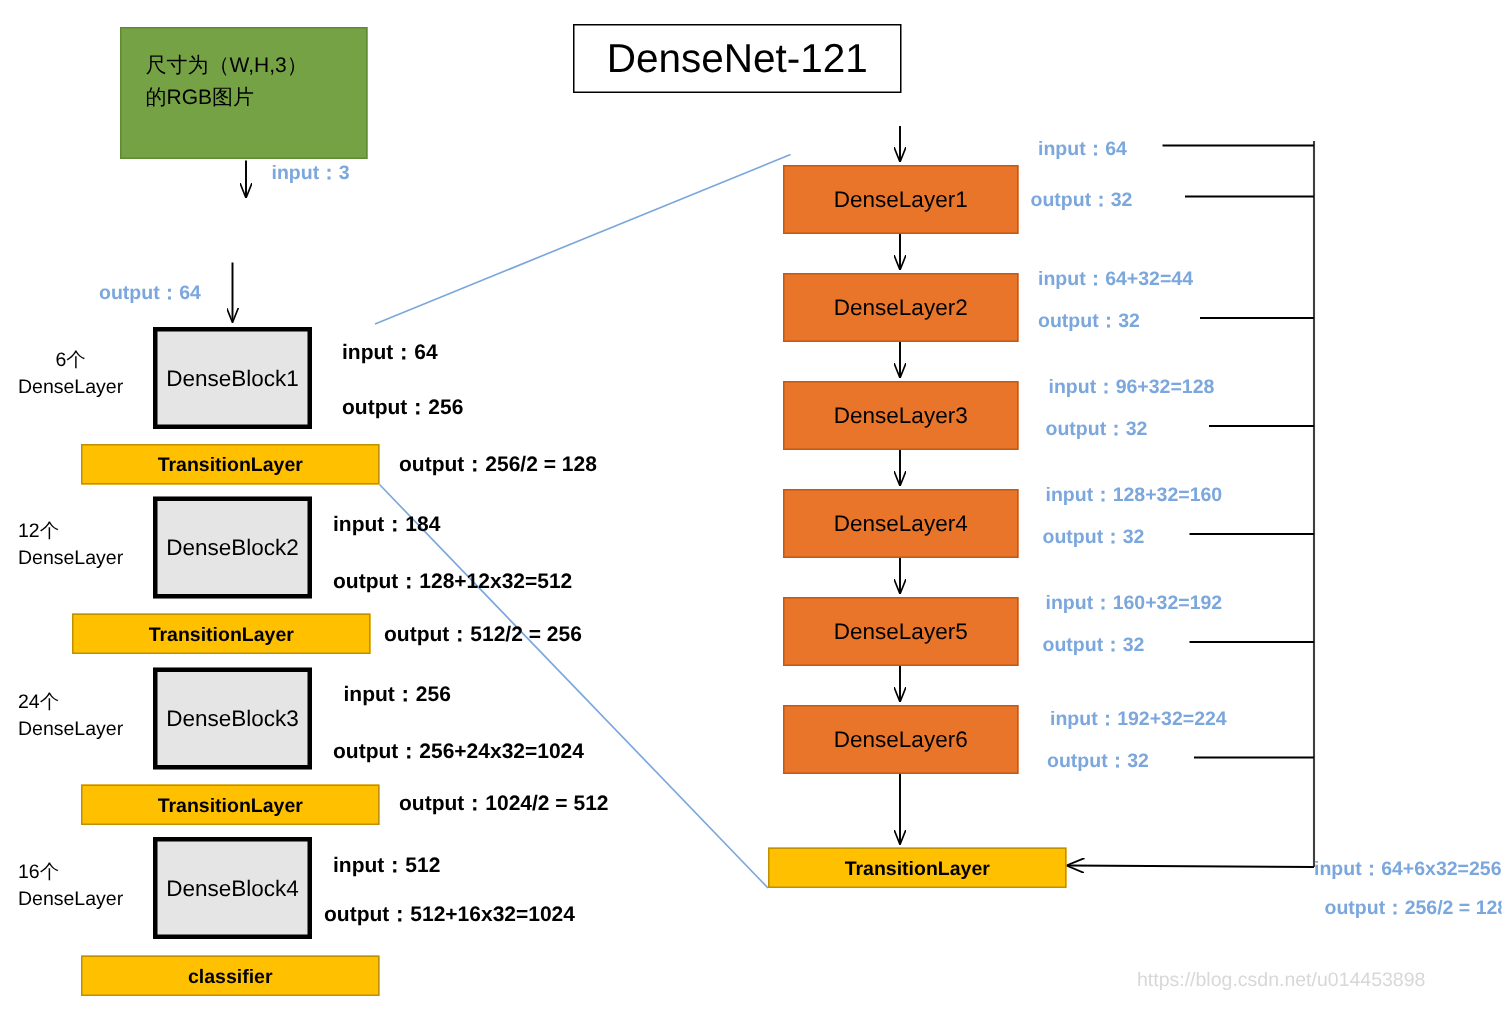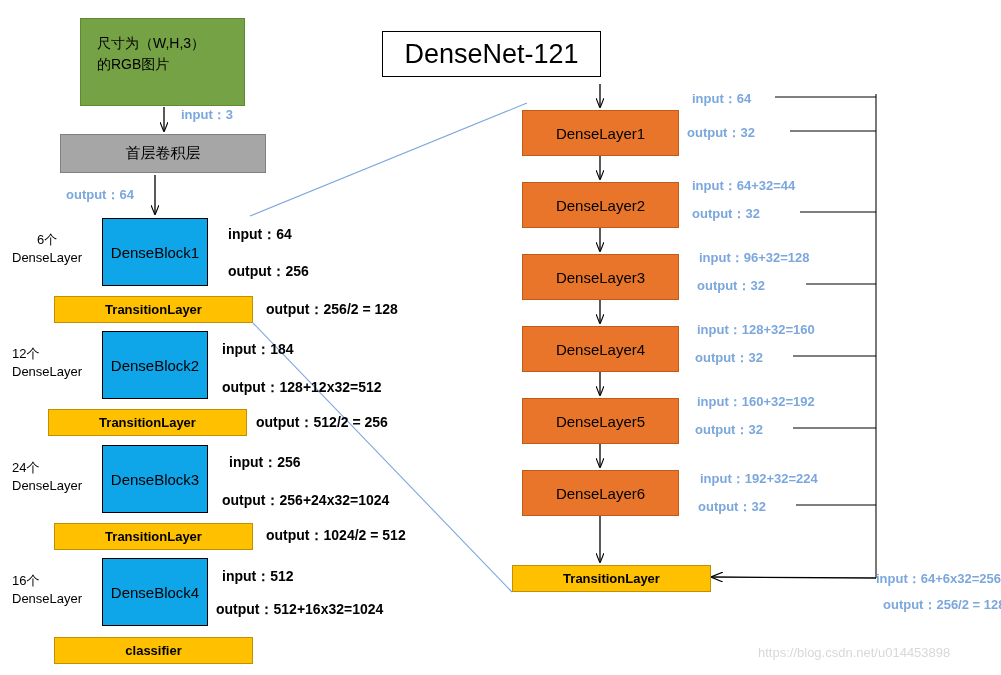--- a/index.html
+++ b/index.html
@@ -11,21 +11,21 @@
   .stage{position:absolute;left:0;top:0;width:1001px;height:675px;}
   svg.wires{position:absolute;left:0;top:0;width:1001px;height:675px;pointer-events:none;}
 
   .box{position:absolute;box-sizing:border-box;display:flex;align-items:center;
        justify-content:center;text-align:center;}
 
   
   .title-box{
     left:382px;top:16px;width:219px;height:46px;
     border:1px solid #000;background:#fff;
-    font-size:27px;color:#000;letter-spacing:0px;margin-top:15px;
+    font-size:27px;color:#000;letter-spacing:0px;
   }
 
   
   .green-box{
     left:80px;top:18px;width:165px;height:88px;
     background:#76a246;border:1px solid #5f8a33;
     font-size:14px;color:#000;line-height:1.5;
     justify-content:flex-start;text-align:left;
     padding:14px 0 0 16px;align-items:flex-start;
   }
@@ -33,21 +33,21 @@
   
   .gray-box{
     left:60px;top:134px;width:206px;height:39px;
     background:#a6a6a6;border:1px solid #808080;
     font-size:15px;color:#000;
   }
 
   
   .blue-box{
     left:102px;width:106px;height:68px;
-    background:#0ea5e9;border:1px solid #000000;
+    background:#e5e5e5;border:3px solid #000000;
     font-size:15px;color:#000;
   }
   .blue1{top:218px;} .blue2{top:331px;} .blue3{top:445px;} .blue4{top:558px;}
 
   
   .yellow-bar{
     width:199px;height:27px;
     background:#ffc000;border:1px solid #bf9000;
     font-size:13px;font-weight:bold;color:#000;
   }
@@ -128,21 +128,20 @@
   <div class="box title-box">DenseNet-121</div>
 
   <div class="box green-box">
     <div>
       <div>尺寸为（W,H,3）</div>
       <div>的RGB图片</div>
     </div>
   </div>
   <div class="lbl lbl-blue" style="left:181px;top:106px;">input：3</div>
 
-  <div class="box gray-box">首层卷积层</div>
   <div class="lbl lbl-blue" style="left:66px;top:186px;">output：64</div>
 
   <div class="lbl lbl-left" style="left:12px;top:231px;text-align:center;">
     <div>6个</div>
     <div>DenseLayer</div>
   </div>
   <div class="box blue-box blue1">DenseBlock1</div>
   <div class="lbl lbl-black" style="left:228px;top:226px;">input：64</div>
   <div class="lbl lbl-black" style="left:228px;top:263px;">output：256</div>
 

